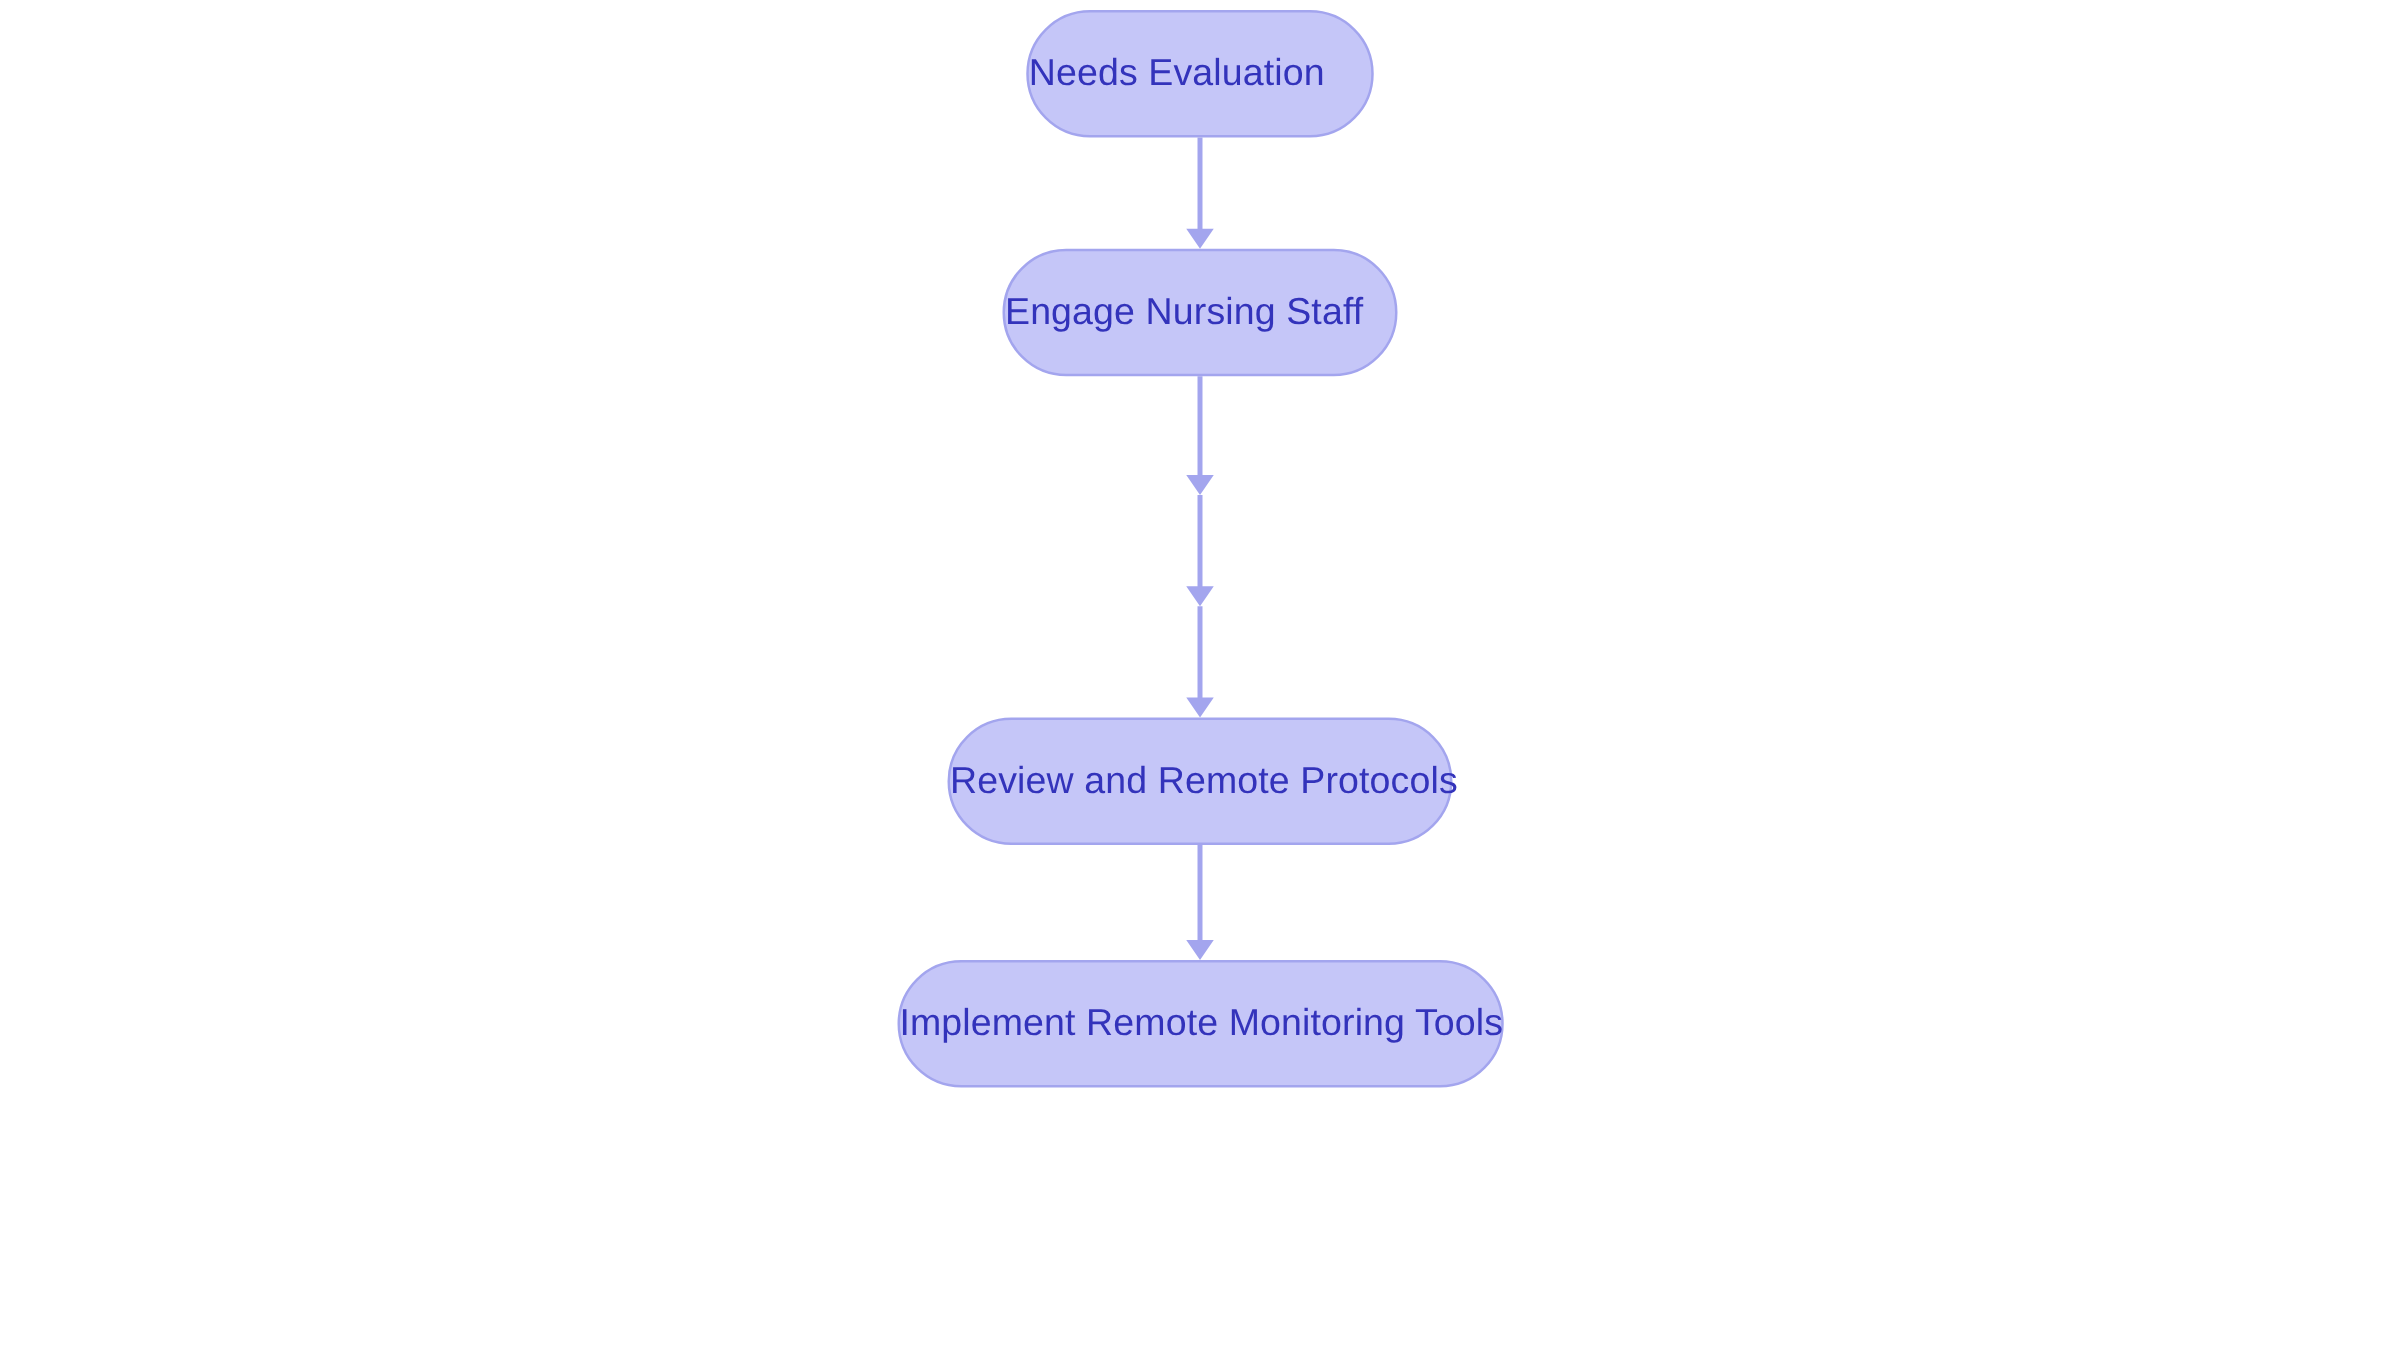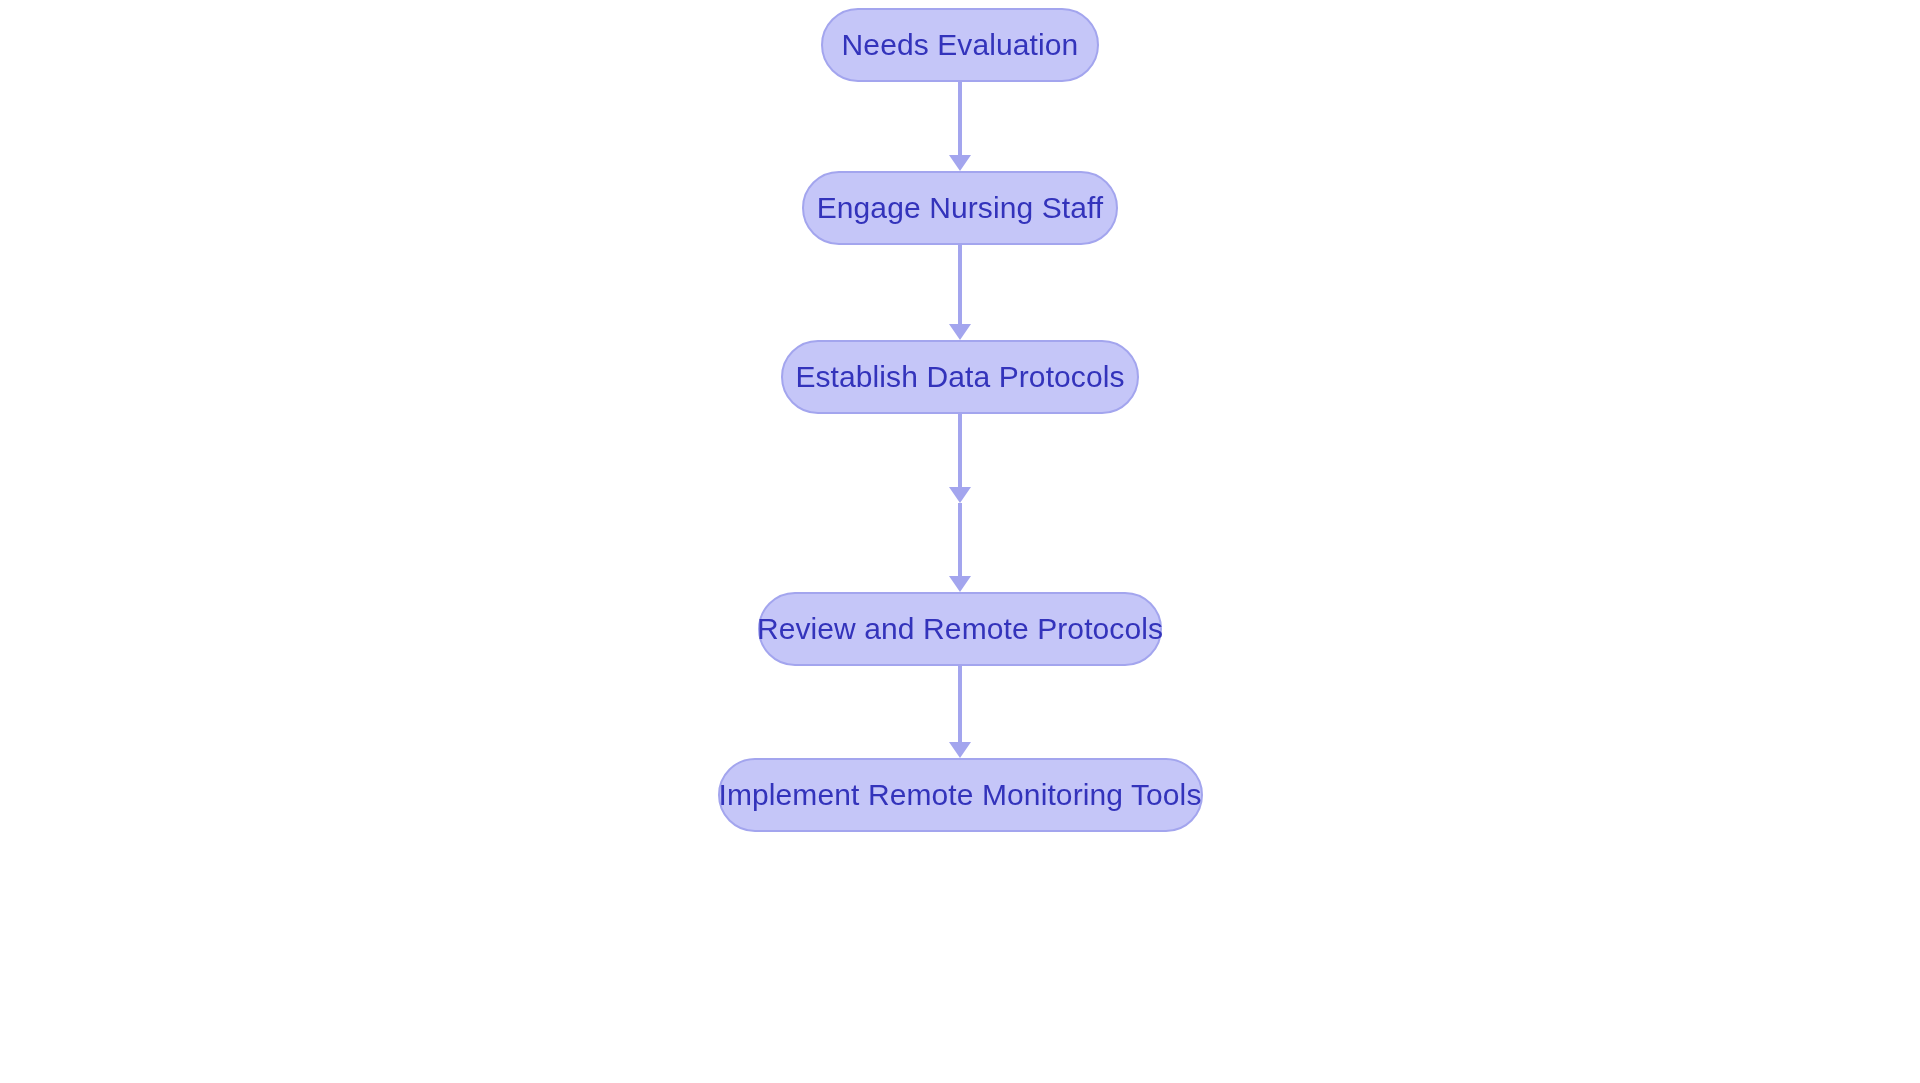--- a/index.html
+++ b/index.html
@@ -24,27 +24,26 @@
     top: 0;
     width: 1920px;
     height: 1083px;
     display: flex;
     flex-direction: column;
     align-items: center;
   }
 
   .node {
     box-sizing: border-box;
-    height: 74px;
+    height: 102px;
     border-radius: 51px;
     background: #c5c6f8;
     border: 2px solid #a3a5ee;
     display: flex;
     align-items: center;
-    justify-content: center;
     flex: 0 0 auto;
   }
 
   .node-label {
     font-size: 30px;
     line-height: 1;
     color: #3333bb;
     white-space: nowrap;
     letter-spacing: 0.1px;
     font-weight: 400;
@@ -91,23 +90,20 @@
       <span class="node-label">Engage Nursing Staff</span>
     </div>
 
     <div class="connector" style="height:95px">
       <svg viewBox="0 0 24 95" preserveAspectRatio="none" aria-hidden="true">
         <line x1="12" y1="0" x2="12" y2="80" stroke="#a3a5ee" stroke-width="4"></line>
         <polygon points="1,79 23,79 12,95" fill="#a3a5ee"></polygon>
       </svg>
     </div>
 
-    <div class="node" style="width:358px">
-      <span class="node-label">Establish Data Protocols</span>
-    </div>
 
     <div class="connector" style="height:89px">
       <svg viewBox="0 0 24 89" preserveAspectRatio="none" aria-hidden="true">
         <line x1="12" y1="0" x2="12" y2="74" stroke="#a3a5ee" stroke-width="4"></line>
         <polygon points="1,73 23,73 12,89" fill="#a3a5ee"></polygon>
       </svg>
     </div>
 
 
     <div class="connector" style="height:89px">

